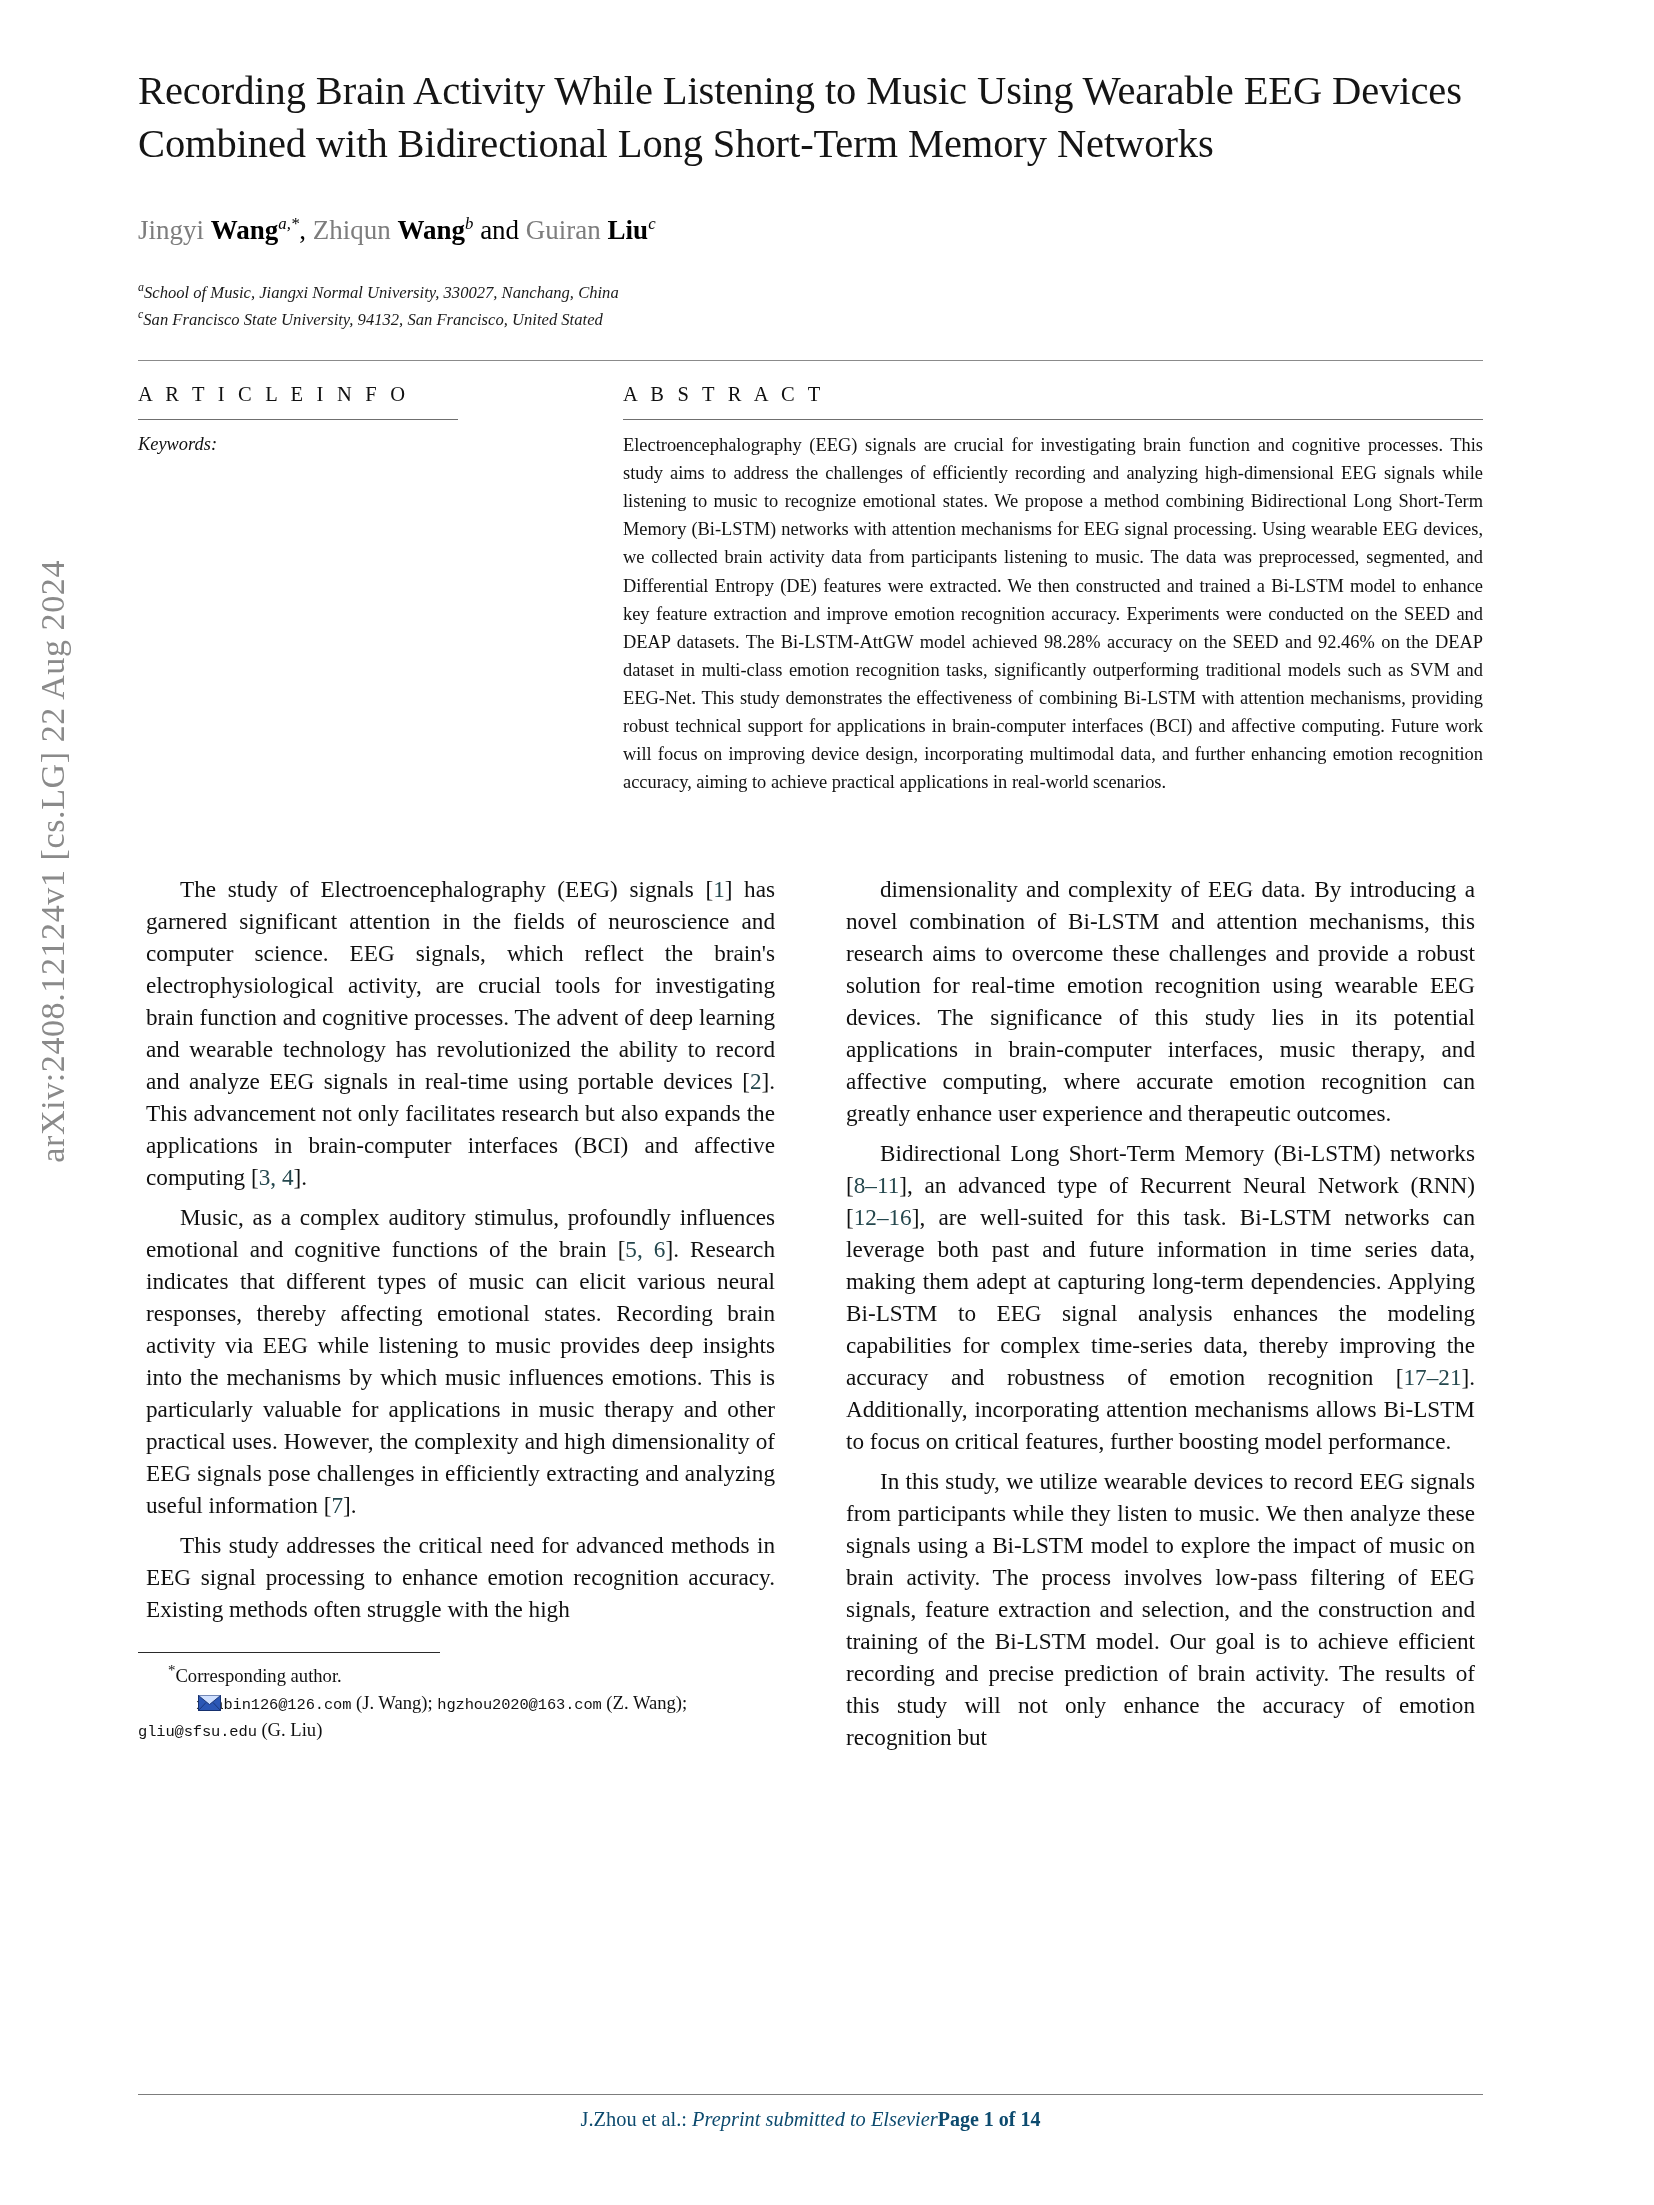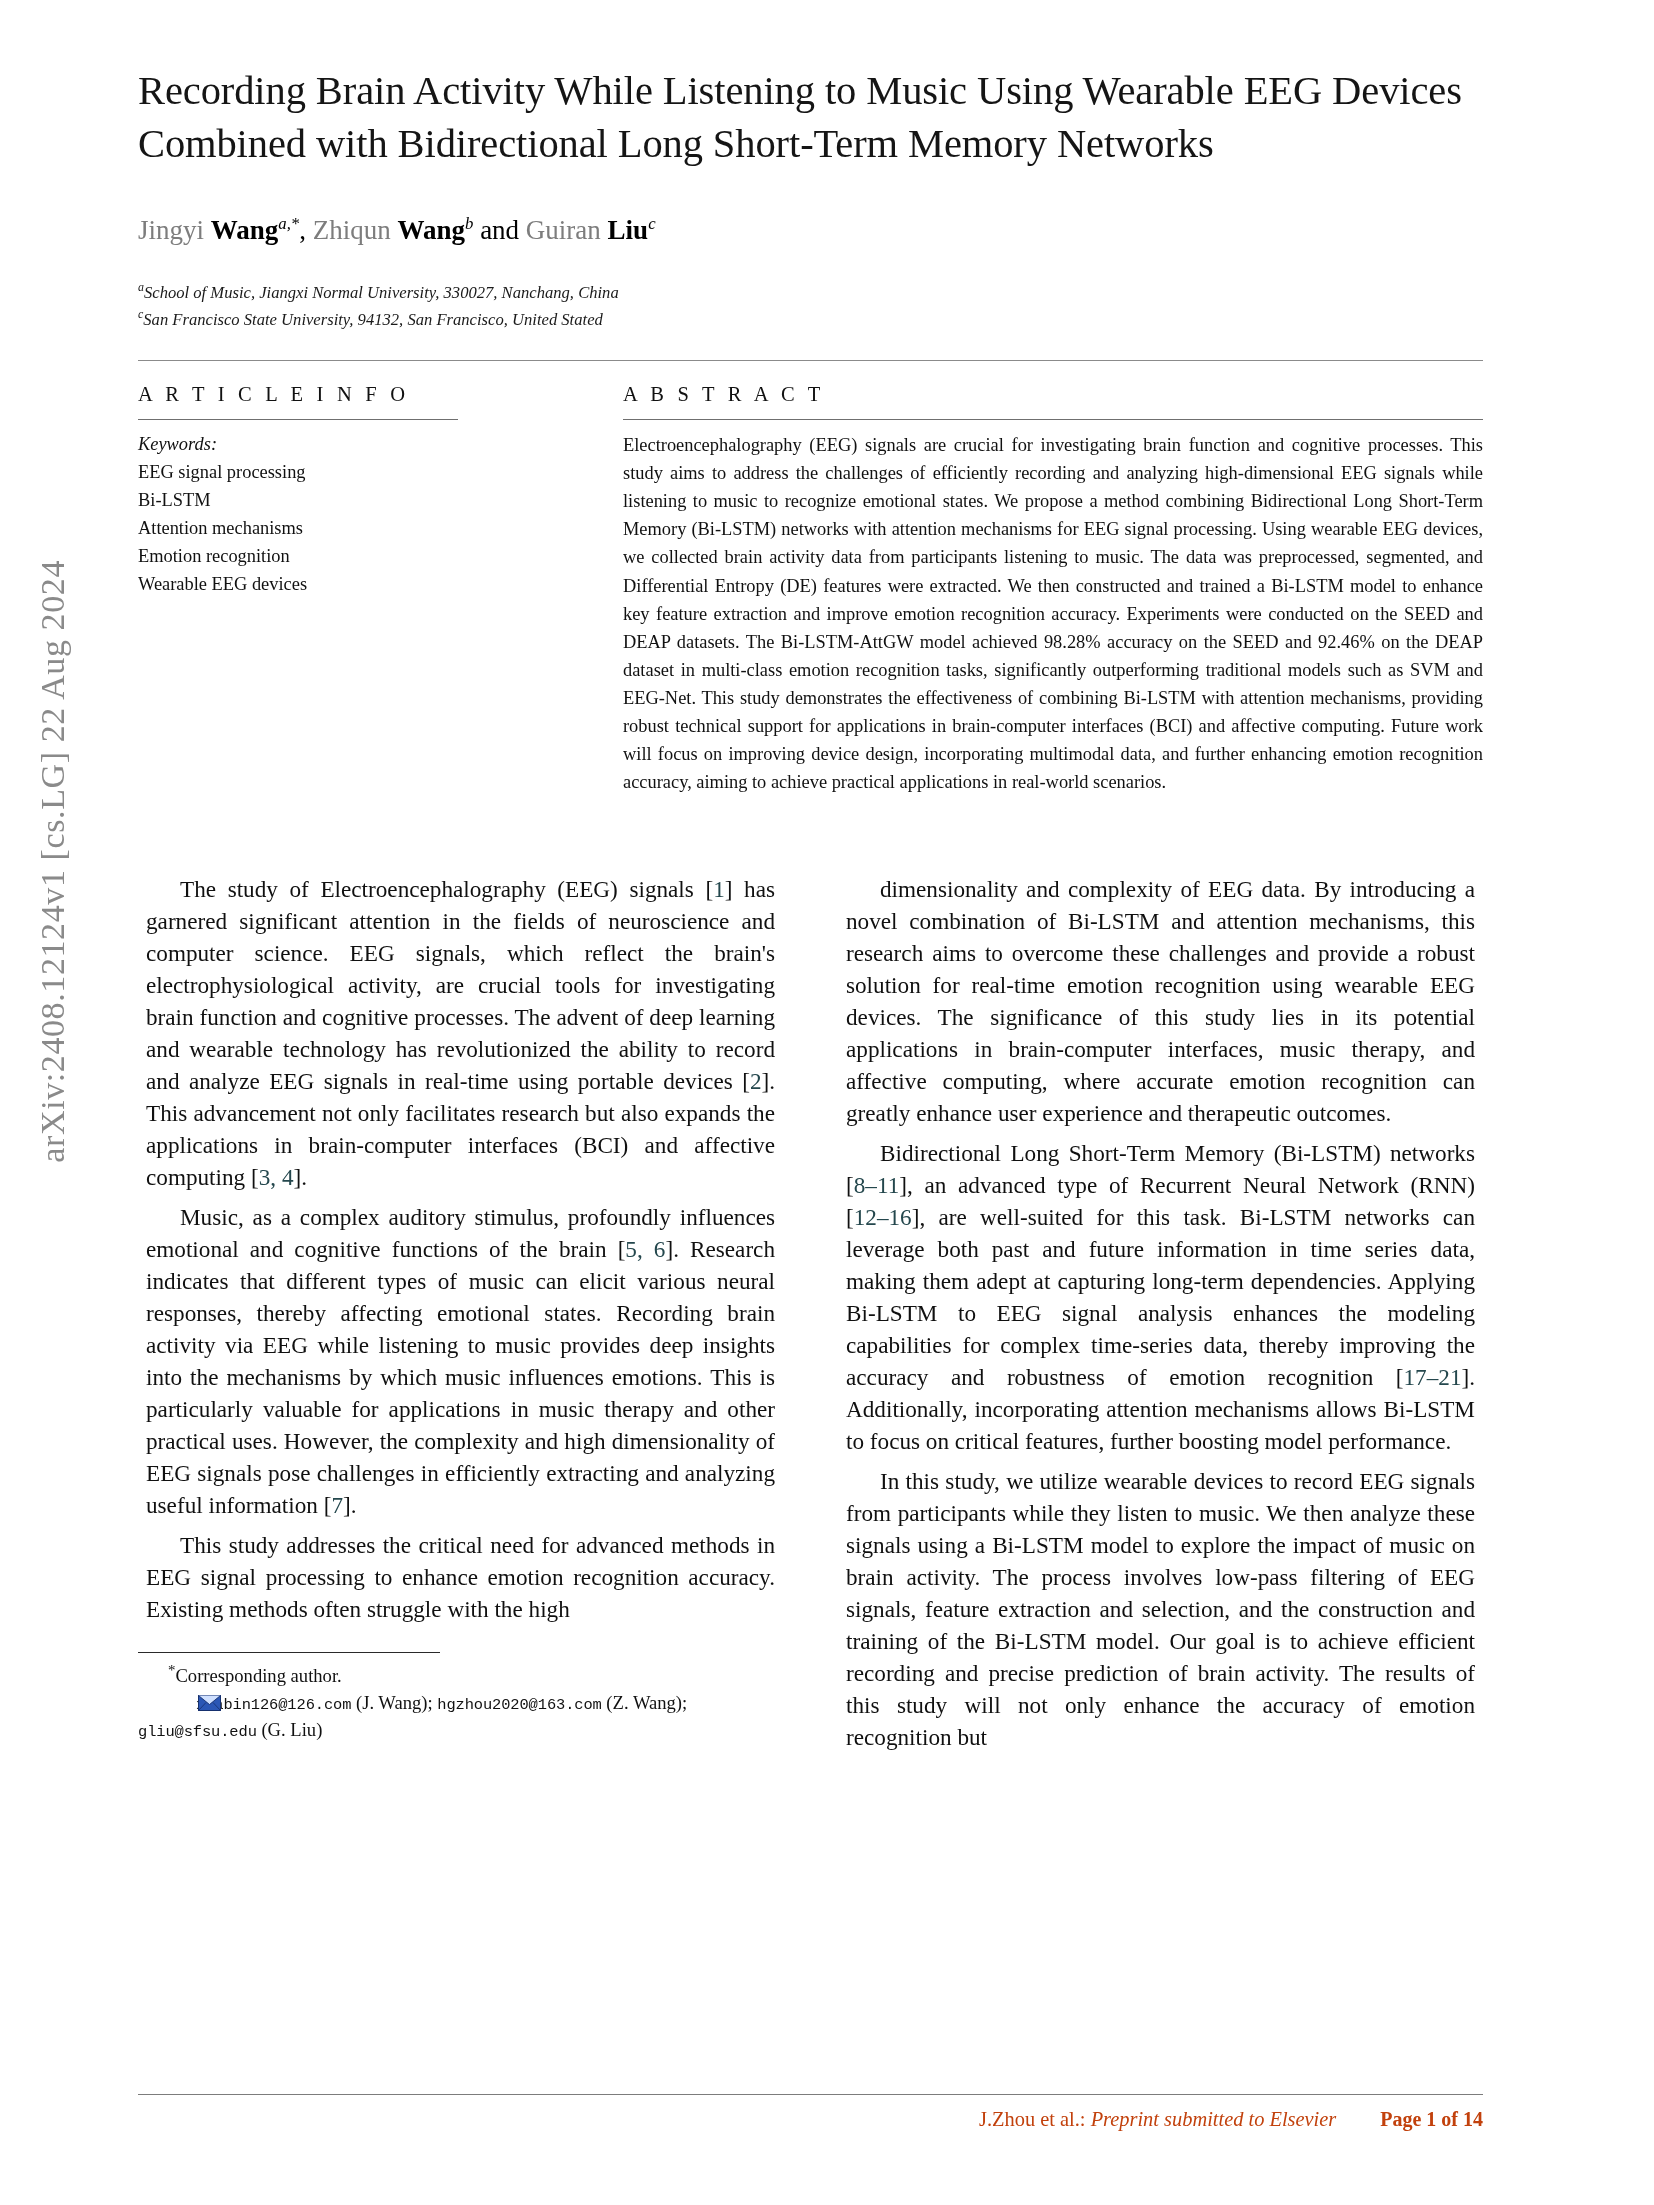--- a/index.html
+++ b/index.html
@@ -203,26 +203,25 @@
     position: absolute;
     left: 138px;
     top: 2094px;
     width: 1345px;
   }
   .footer-rule {
     border-top: 1px solid #7c7c7c;
   }
   .footer-row {
     display: flex;
-    justify-content: flex-end;
+    justify-content: center;
     align-items: baseline;
     margin-top: 13px;
     font-size: 20.4px;
-    color: #c2410c;
-    gap: 44px;
+    color: #0c4a6e;
   }
   .footer-left .it { font-style: italic; }
   .footer-right { font-size: 20px; font-weight: bold; }
 </style>
 </head>
 <body>
 
 <div class="page">
 
   <div class="arxiv-stamp">arXiv:2408.12124v1  [cs.LG]  22 Aug 2024</div>
@@ -240,27 +239,20 @@
 
     <div class="rule-top"></div>
 
     <div class="info-row">
 
       <div class="col-info">
         <div class="sec-label">A R T I C L E   I N F O</div>
         <div class="sec-rule"></div>
         <div class="keywords">
           <div class="kw-head">Keywords:</div>
-          <div id="kw-items">
-              <div>EEG signal processing</div>
-              <div>Bi-LSTM</div>
-              <div>Attention mechanisms</div>
-              <div>Emotion recognition</div>
-              <div>Wearable EEG devices</div>
-            </div>
         </div>
       </div>
 
       <div class="col-abs">
         <div class="sec-label">A B S T R A C T</div>
         <div class="sec-rule"></div>
         <p class="abstract">Electroencephalography (EEG) signals are crucial for investigating brain function and cognitive processes. This study aims to address the challenges of efficiently recording and analyzing high-dimensional EEG signals while listening to music to recognize emotional states. We propose a method combining Bidirectional Long Short-Term Memory (Bi-LSTM) networks with attention mechanisms for EEG signal processing. Using wearable EEG devices, we collected brain activity data from participants listening to music. The data was preprocessed, segmented, and Differential Entropy (DE) features were extracted. We then constructed and trained a Bi-LSTM model to enhance key feature extraction and improve emotion recognition accuracy. Experiments were conducted on the SEED and DEAP datasets. The Bi-LSTM-AttGW model achieved 98.28% accuracy on the SEED and 92.46% on the DEAP dataset in multi-class emotion recognition tasks, significantly outperforming traditional models such as SVM and EEG-Net. This study demonstrates the effectiveness of combining Bi-LSTM with attention mechanisms, providing robust technical support for applications in brain-computer interfaces (BCI) and affective computing. Future work will focus on improving device design, incorporating multimodal data, and further enhancing emotion recognition accuracy, aiming to achieve practical applications in real-world scenarios.</p>
       </div>
     </div>
 

